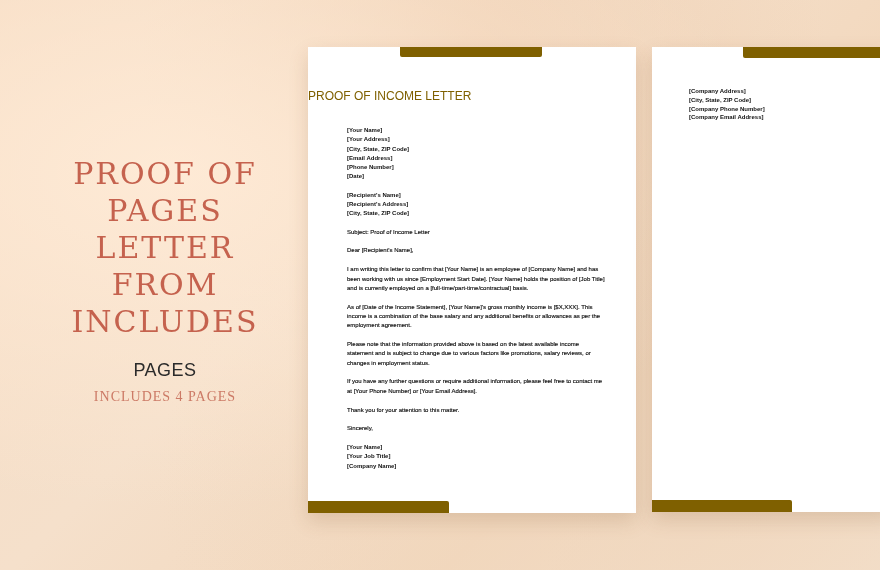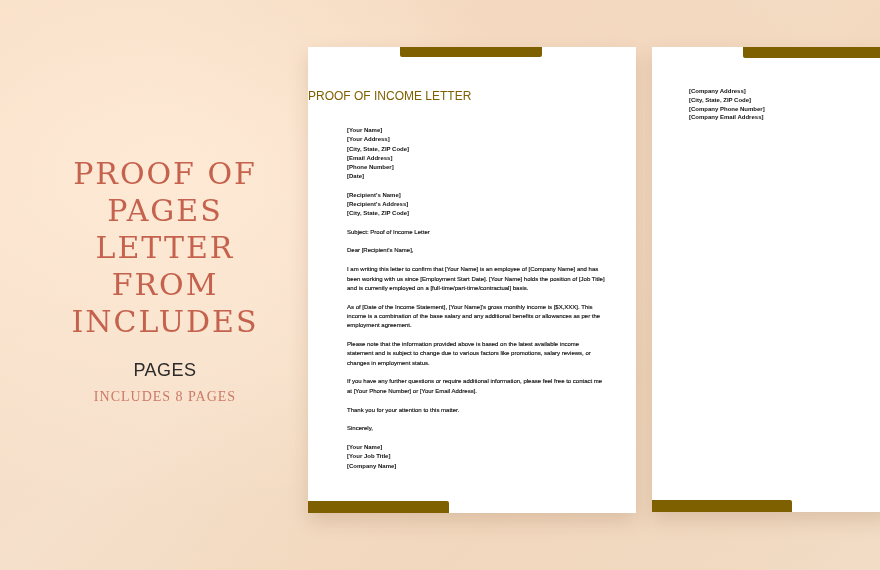--- a/index.html
+++ b/index.html
@@ -74,21 +74,21 @@
 <body>
 
 <div class="left-panel">
   <h1 class="main-title">
     <span>PROOF OF</span>
     <span>PAGES</span>
     <span>LETTER FROM</span>
     <span>INCLUDES</span>
   </h1>
   <div class="sub-label">PAGES</div>
-  <div class="pages-note">INCLUDES 8 PAGES</div>
+  <div class="pages-note">INCLUDES 4 PAGES</div>
 </div>
 
 <div class="page page1">
   <div class="bar p1-topbar"></div>
   <div class="doc-title">
     <span>PROOF OF INCOME LETTER</span>
   </div>
   <div class="doc-body">
     <div>
       <span class="line">[Your Name]</span>

